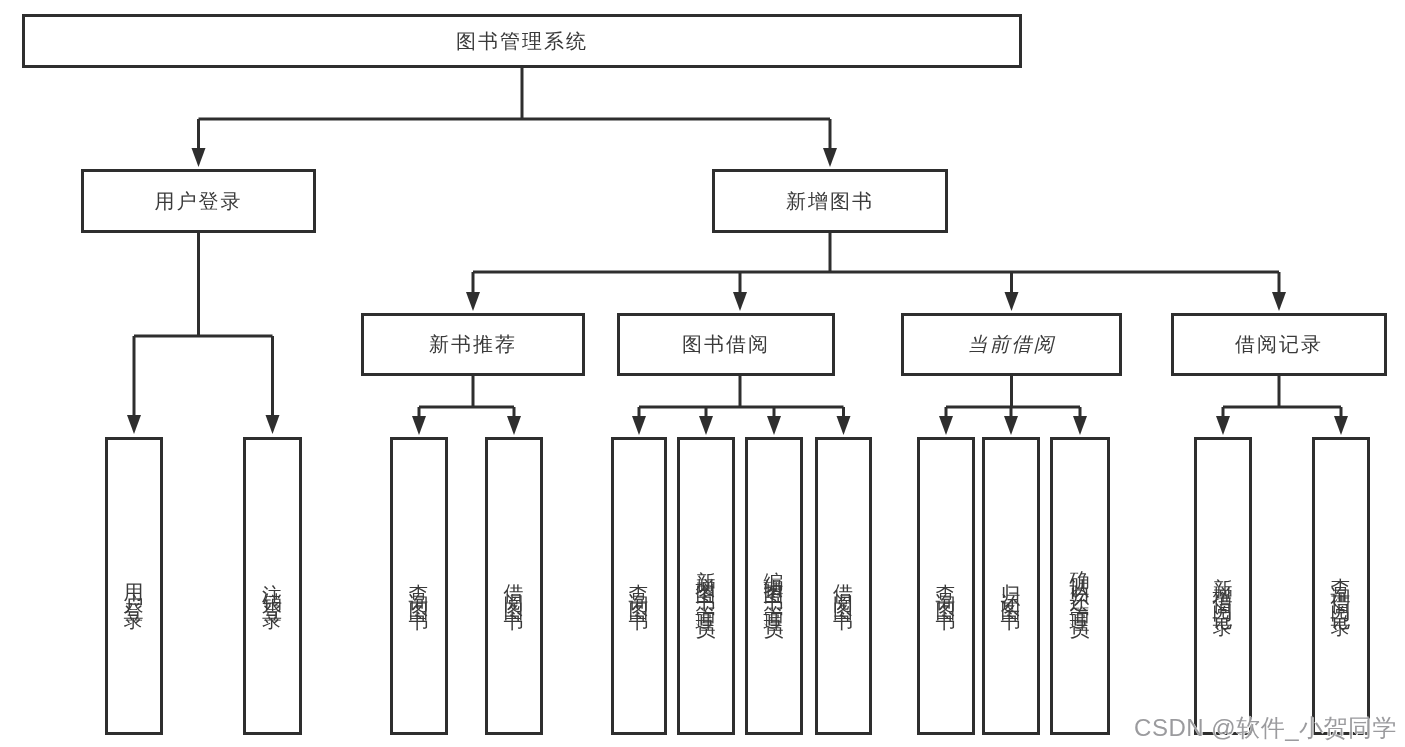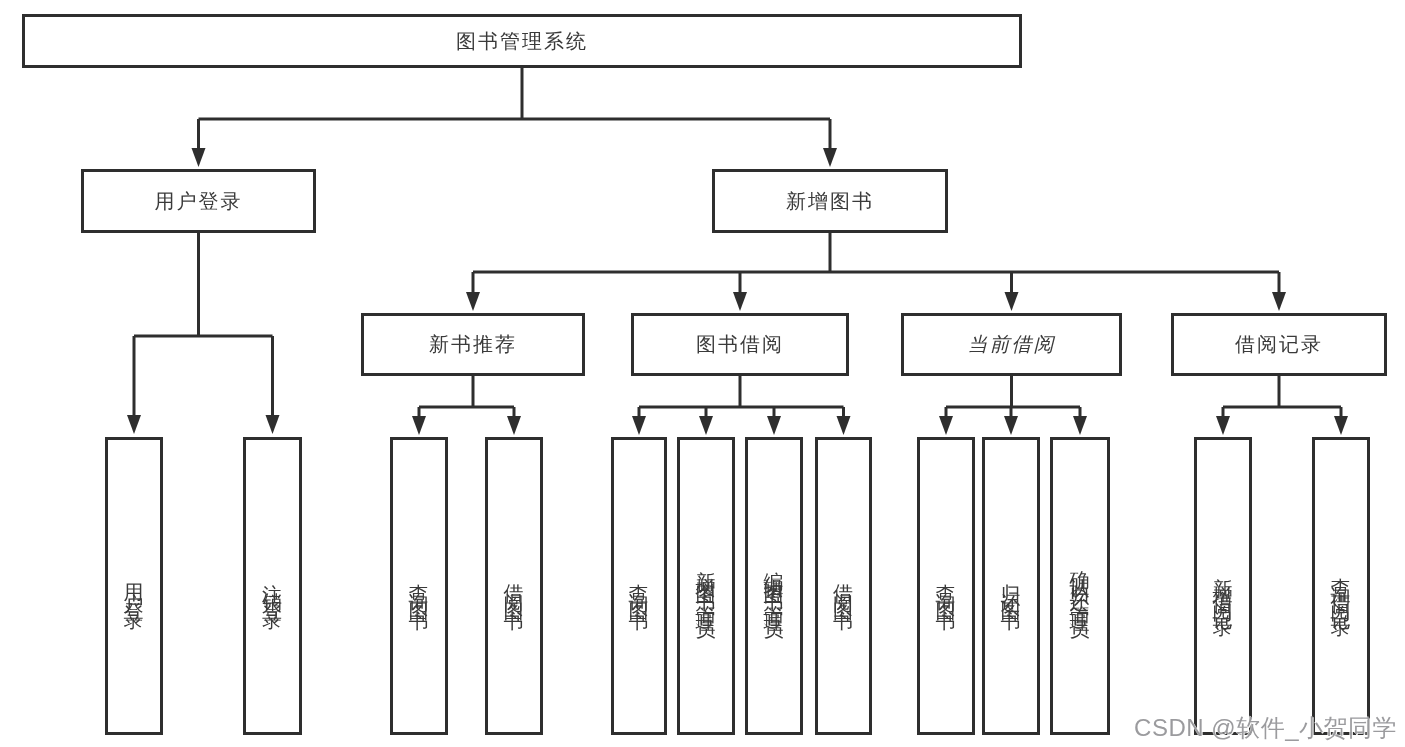--- a/index.html
+++ b/index.html
@@ -19,21 +19,21 @@
   .vbox{
     writing-mode:vertical-rl;text-orientation:mixed;
     font-size:20px;letter-spacing:9px;line-height:1.1;
     top:437px;height:298px;
   }
   .root  {left:22px;  top:14px;  width:1000px;height:54px;}
   .l2a   {left:81px;  top:169px; width:235px; height:64px;}
   .l2b   {left:712px; top:169px; width:236px; height:64px;}
   .l3    {top:313px;height:63px;}
   .l3-0  {left:361px;width:224px;}
-  .l3-1  {left:631px;width:218px;}
+  .l3-1  {left:617px;width:218px;}
   .l3-2  {left:901px;width:221px;font-style:italic;}
   .l3-3  {left:1171px;width:216px;}
   .lf-0 {left:105px; width:58px;}
   .lf-1 {left:243px; width:59px;}
   .lf-2 {left:390px; width:58px;}
   .lf-3 {left:485px; width:58px;}
   .lf-4 {left:611px; width:56px;}
   .lf-5 {left:677px; width:58px;letter-spacing:7px;}
   .lf-6 {left:745px; width:58px;letter-spacing:7px;}
   .lf-7 {left:815px; width:57px;}

